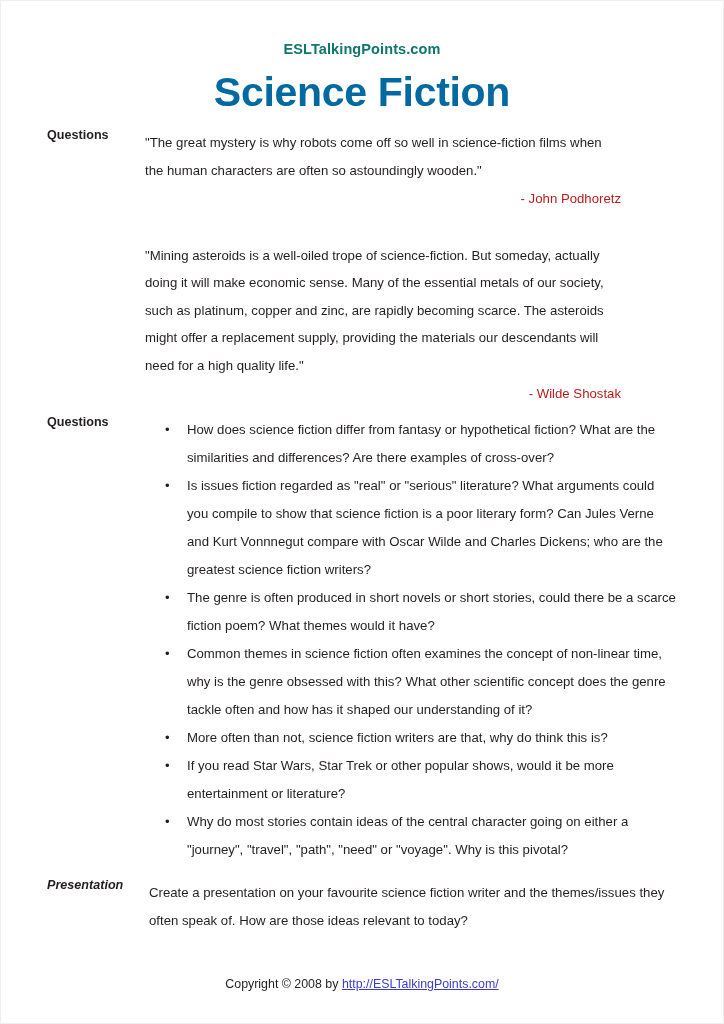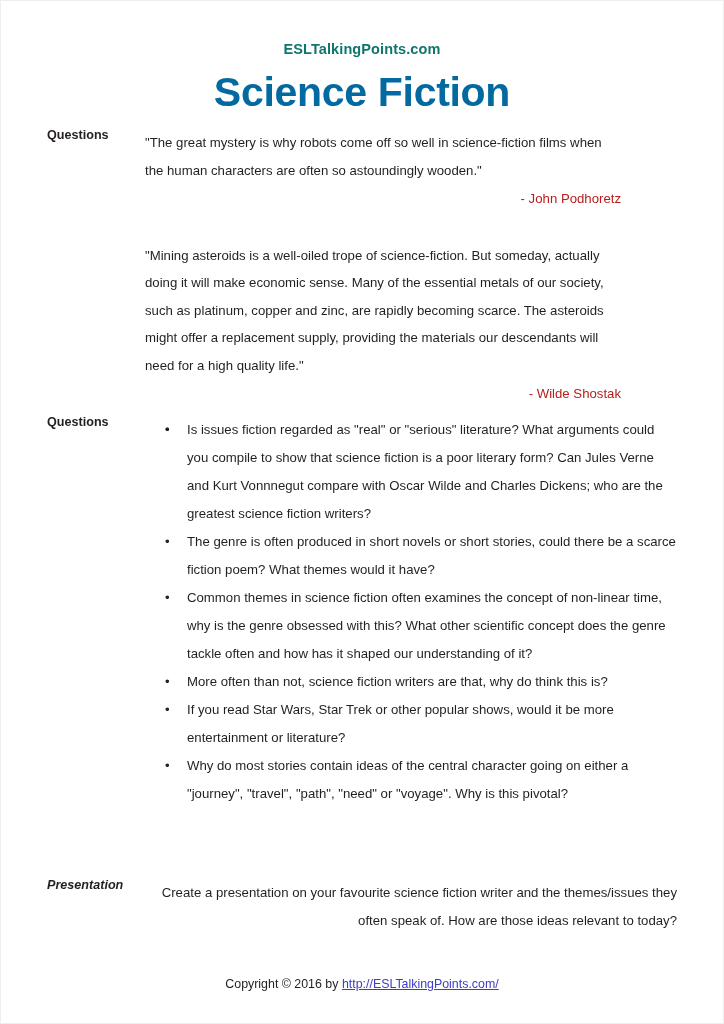--- a/index.html
+++ b/index.html
@@ -109,21 +109,20 @@
     line-height: 28px;
     color: #231f20;
   }
 
   
   .pres-text {
     font-size: 13.2px;
     line-height: 28px;
     color: #231f20;
     margin: 0;
-    text-align: right;
   }
 
   
   .footer {
     position: absolute;
     left: 0;
     right: 0;
     bottom: 32px;
     text-align: center;
     font-size: 12.4px;
@@ -161,20 +160,21 @@
 
     </div>
   </div>
 
   <div class="row" style="top: 415px;">
     <div class="row-label">Questions</div>
     <div class="row-body">
       <ul class="q-list">
         <li>
           <span class="bullet">•</span>
+          <span>How does science fiction differ from fantasy or hypothetical fiction? What are the similarities and differences? Are there examples of cross-over?</span>
         </li>
         <li>
           <span class="bullet">•</span>
           <span>Is issues fiction regarded as "real" or "serious" literature? What arguments could you compile to show that science fiction is a poor literary form? Can Jules Verne and Kurt Vonnnegut compare with Oscar Wilde and Charles Dickens; who are the greatest science fiction writers?</span>
         </li>
         <li>
           <span class="bullet">•</span>
           <span>The genre is often produced in short novels or short stories, could there be a scarce fiction poem? What themes would it have?</span>
         </li>
         <li>
@@ -198,16 +198,16 @@
   </div>
 
   <div class="row" style="top: 878px;">
     <div class="row-label wide">Presentation</div>
     <div class="row-body" style="margin-left: 102px;">
       <p class="pres-text">Create a presentation on your favourite science fiction writer and the themes/issues they often speak of. How are those ideas relevant to today?</p>
     </div>
   </div>
 
   <div class="footer">
-    <span>Copyright © 2016 by </span><a href="#" style="color: rgb(60, 60, 200);">http://ESLTalkingPoints.com/</a>
+    <span>Copyright © 2008 by </span><a href="#" style="color: rgb(60, 60, 200);">http://ESLTalkingPoints.com/</a>
   </div>
 
 </div>
 
 </body></html>

